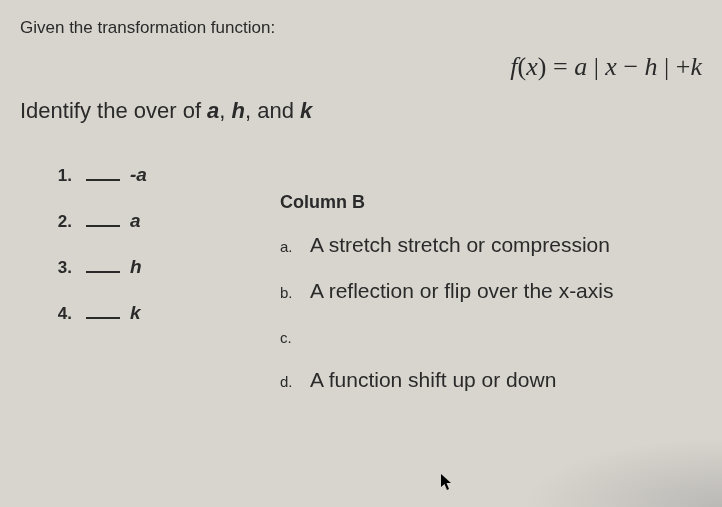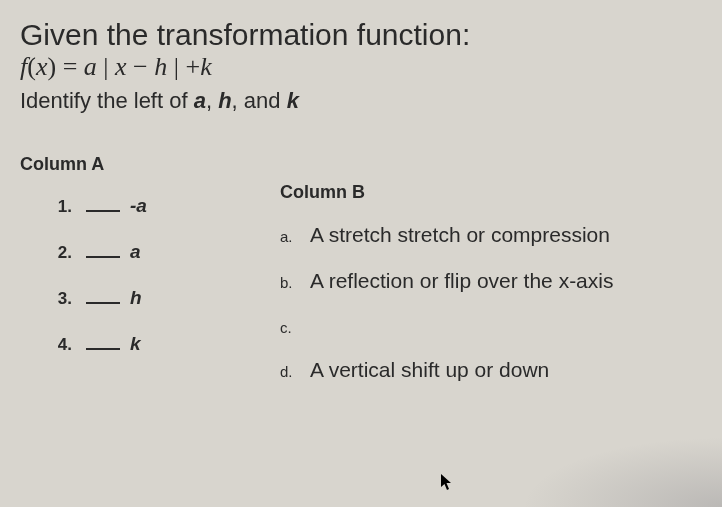--- a/index.html
+++ b/index.html
@@ -6,26 +6,27 @@
   body {
     width: 722px;
     height: 507px;
     background: #d8d5ce;
     font-family: Arial, Helvetica, sans-serif;
     color: #2a2a2a;
     padding: 18px 20px;
     position: relative;
     overflow: hidden;
   }
-  .intro { font-size: 30px; }
+  .intro { font-size: 17px; margin-bottom: 14px; }
   .formula {
     font-family: 'Times New Roman', Times, serif;
     font-size: 26px;
     font-style: italic;
-    margin-bottom: 6px;
+    margin-bottom: 16px;
+    text-align: right;
   }
   .formula .paren, .formula .eq, .formula .bar, .formula .op { font-style: normal; }
   .instruct { font-size: 22px; margin-bottom: 40px; }
   .instruct .em { font-style: italic; font-weight: bold; }
   .columns { display: flex; }
   .colA { width: 260px; }
   .colB { flex: 1; margin-top: 28px; }
   .col-header { font-weight: bold; font-size: 18px; margin-bottom: 20px; }
   .rowA {
     display: flex;
@@ -79,26 +80,25 @@
 </head>
 <body>
 
 <div class="intro">Given the transformation function:</div>
 
 <div class="formula">
   <span>f</span><span class="paren">(</span><span>x</span><span class="paren">)</span><span class="eq"> = </span><span>a</span><span class="bar"> | </span><span>x</span><span class="op"> − </span><span>h</span><span class="bar"> | </span><span class="op">+</span><span>k</span>
 </div>
 
 <div class="instruct">
-  <span>Identify the left of </span><span class="em">a</span><span>, </span><span class="em">h</span><span>, and </span><span class="em">k</span>
+  <span>Identify the over of </span><span class="em">a</span><span>, </span><span class="em">h</span><span>, and </span><span class="em">k</span>
 </div>
 
 <div class="columns">
   <div class="colA">
-    <div class="col-header">Column A</div>
     <div class="rowA">
       <div class="numA">1.</div>
       <span class="blank"></span>
       <span class="labelA">-a</span>
     </div>
     <div class="rowA">
       <div class="numA">2.</div>
       <span class="blank"></span>
       <span class="labelA">a</span>
     </div>
@@ -122,21 +122,21 @@
     </div>
     <div class="rowB">
       <div class="letterB">b.</div>
       <div class="textB">A reflection or flip over the x-axis</div>
     </div>
     <div class="rowB">
       <div class="letterB">c.</div>
     </div>
     <div class="rowB">
       <div class="letterB">d.</div>
-      <div class="textB">A vertical shift up or down</div>
+      <div class="textB">A function shift up or down</div>
     </div>
   </div>
 </div>
 
 <div class="smudge"></div>
 <div class="cursor">
   <svg width="14" height="18" viewBox="0 0 14 18">
       <path d="M1 1 L1 14 L4.5 11 L7 17 L9 16 L6.5 10 L11 10 Z" fill="#000"></path>
     </svg>
 </div>

